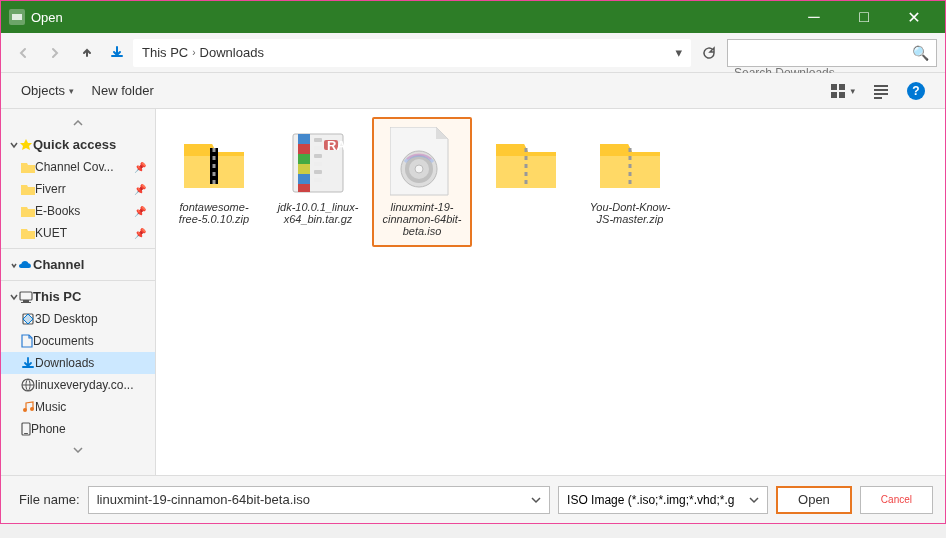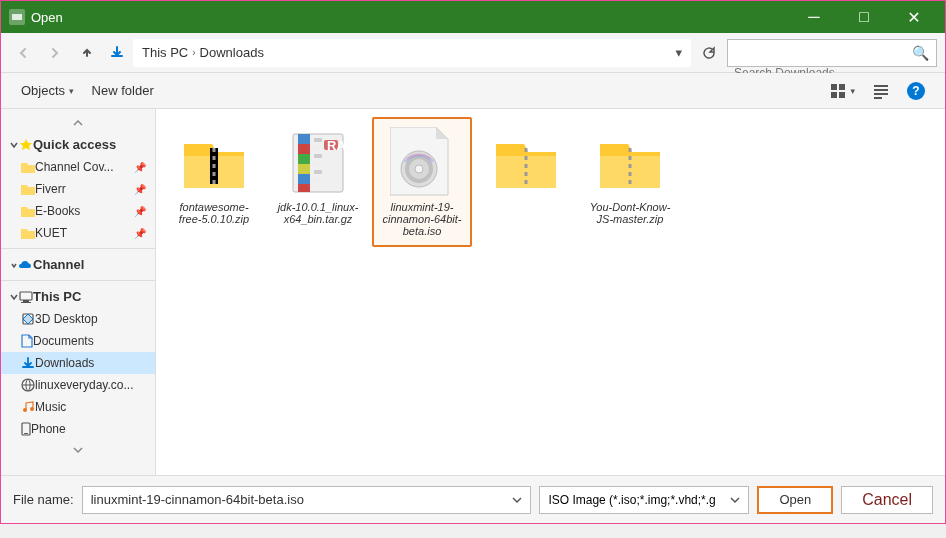--- a/index.html
+++ b/index.html
@@ -47,25 +47,25 @@
     .content-area { flex: 1; padding: 8px; overflow-y: auto; display: flex; flex-wrap: wrap; align-content: flex-start; gap: 4px; background: #fff; }
 
     
     .file-item { width: 100px; padding: 8px 4px; display: flex; flex-direction: column; align-items: center; gap: 4px; cursor: pointer; border-radius: 2px; border: 2px solid transparent; }
     .file-item.selected { border: 2px solid #e87722; background: #fff8f0; }
     .file-icon-wrapper { width: 70px; height: 70px; display: flex; align-items: center; justify-content: center; position: relative; }
     .file-label { font-size: 11px; text-align: center; word-break: break-word; color: #333; max-width: 96px; font-style: italic; }
 
     
     .bottom-bar { background: #f5f5f5; border-top: 1px solid #ddd; height: 48px; display: flex; align-items: center; padding: 0 12px; gap: 8px; }
-    .file-name-label { font-size: 13px; color: #333; white-space: nowrap; }
+    .file-name-label { font-size: 13px; color: #333; white-space: nowrap; margin-left: 6px; }
     .file-name-input { flex: 1; height: 28px; border: 1px solid #bbb; padding: 0 8px; font-size: 13px; background: #fff; display: flex; align-items: center; cursor: pointer; }
     .file-type-select { width: 210px; height: 28px; border: 1px solid #bbb; padding: 0 8px; font-size: 12px; background: #fff; display: flex; align-items: center; justify-content: space-between; cursor: pointer; }
     .open-btn { height: 28px; padding: 0 20px; background: #fff; border: 2px solid #e87722; cursor: pointer; font-size: 13px; color: #333; }
-    .cancel-btn { height: 28px; padding: 0 20px; background: #fff; border: 1px solid #bbb; cursor: pointer; font-size: 16px; color: #7f1d1d; }
+    .cancel-btn { height: 28px; padding: 0 20px; background: #fff; border: 1px solid #bbb; cursor: pointer; font-size: 10px; color: #ef4444; }
 
     
     ::-webkit-scrollbar { width: 8px; }
     ::-webkit-scrollbar-track { background: #f1f1f1; }
     ::-webkit-scrollbar-thumb { background: #c1c1c1; }
 
     .sidebar-scroll { display: flex; align-items: center; justify-content: center; height: 20px; cursor: pointer; }
     .sidebar-scroll svg { color: #666; }
   </style>
 </head>

